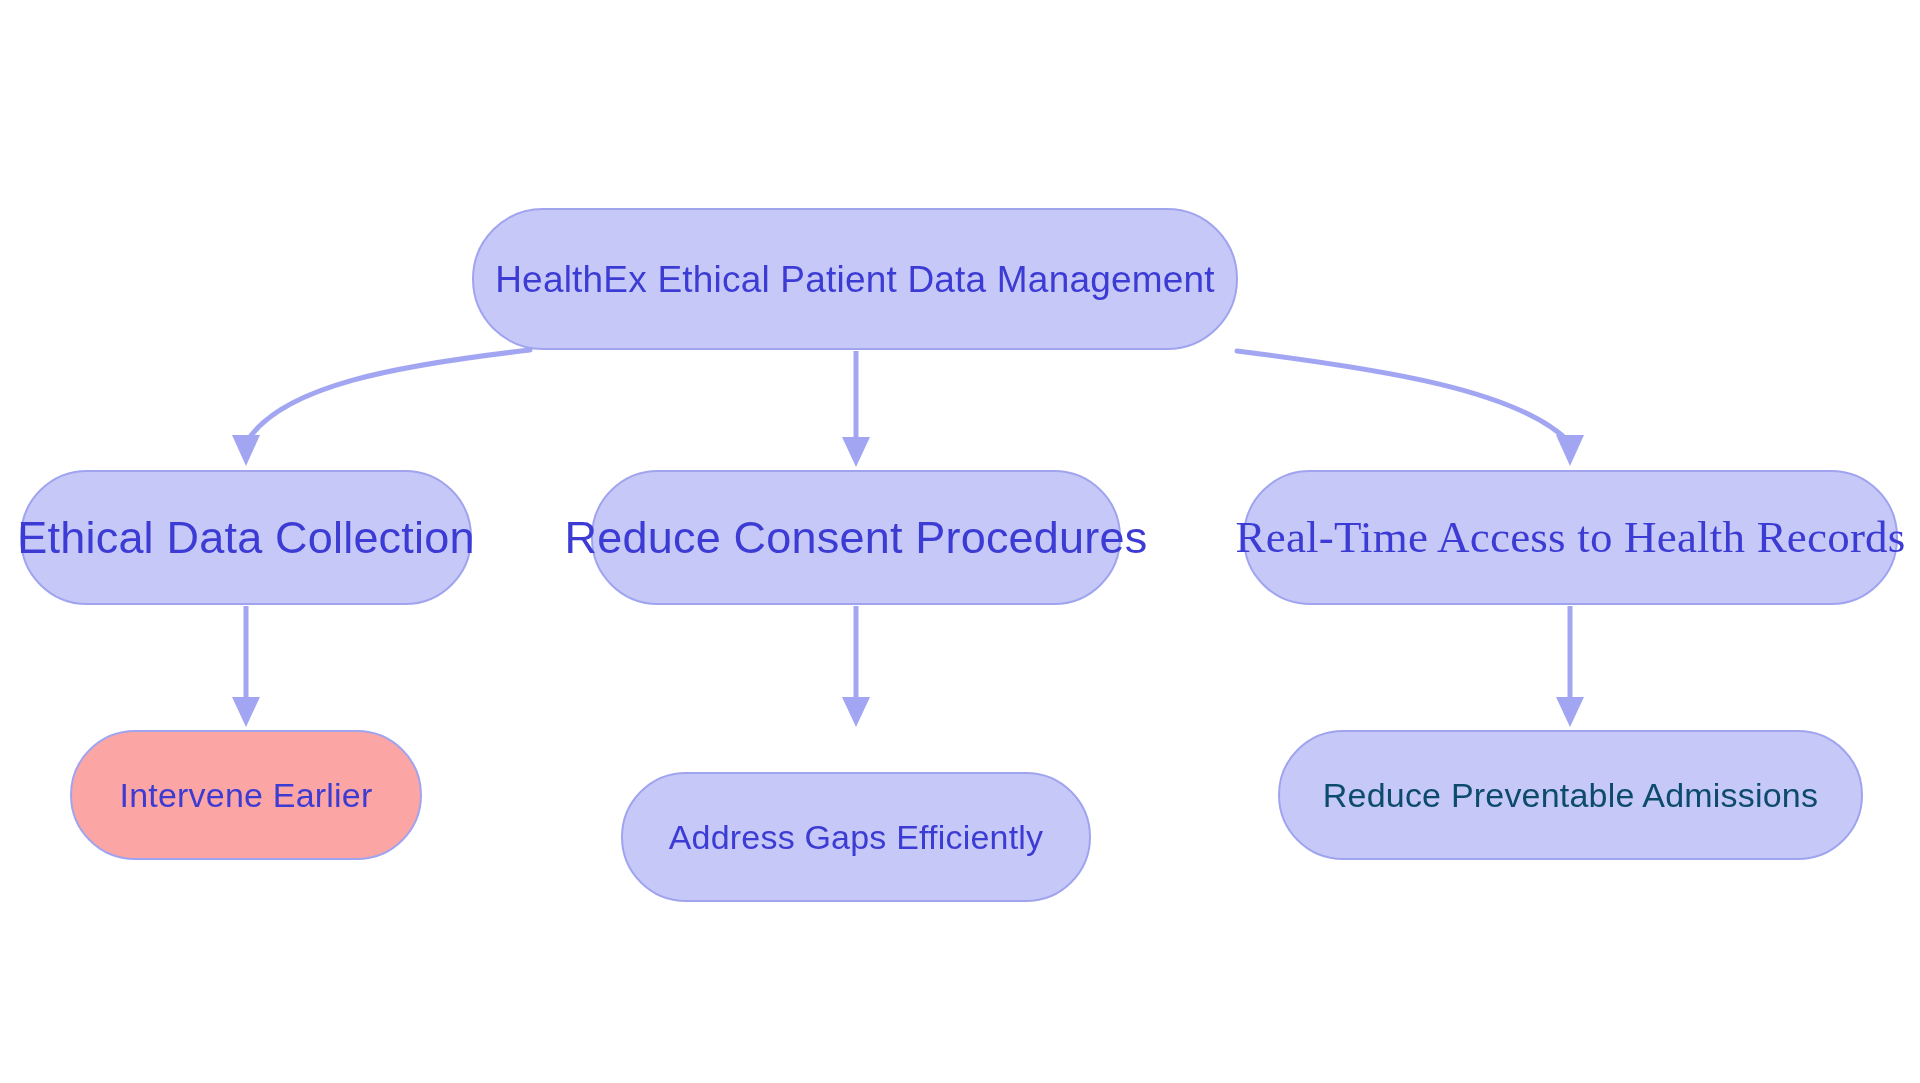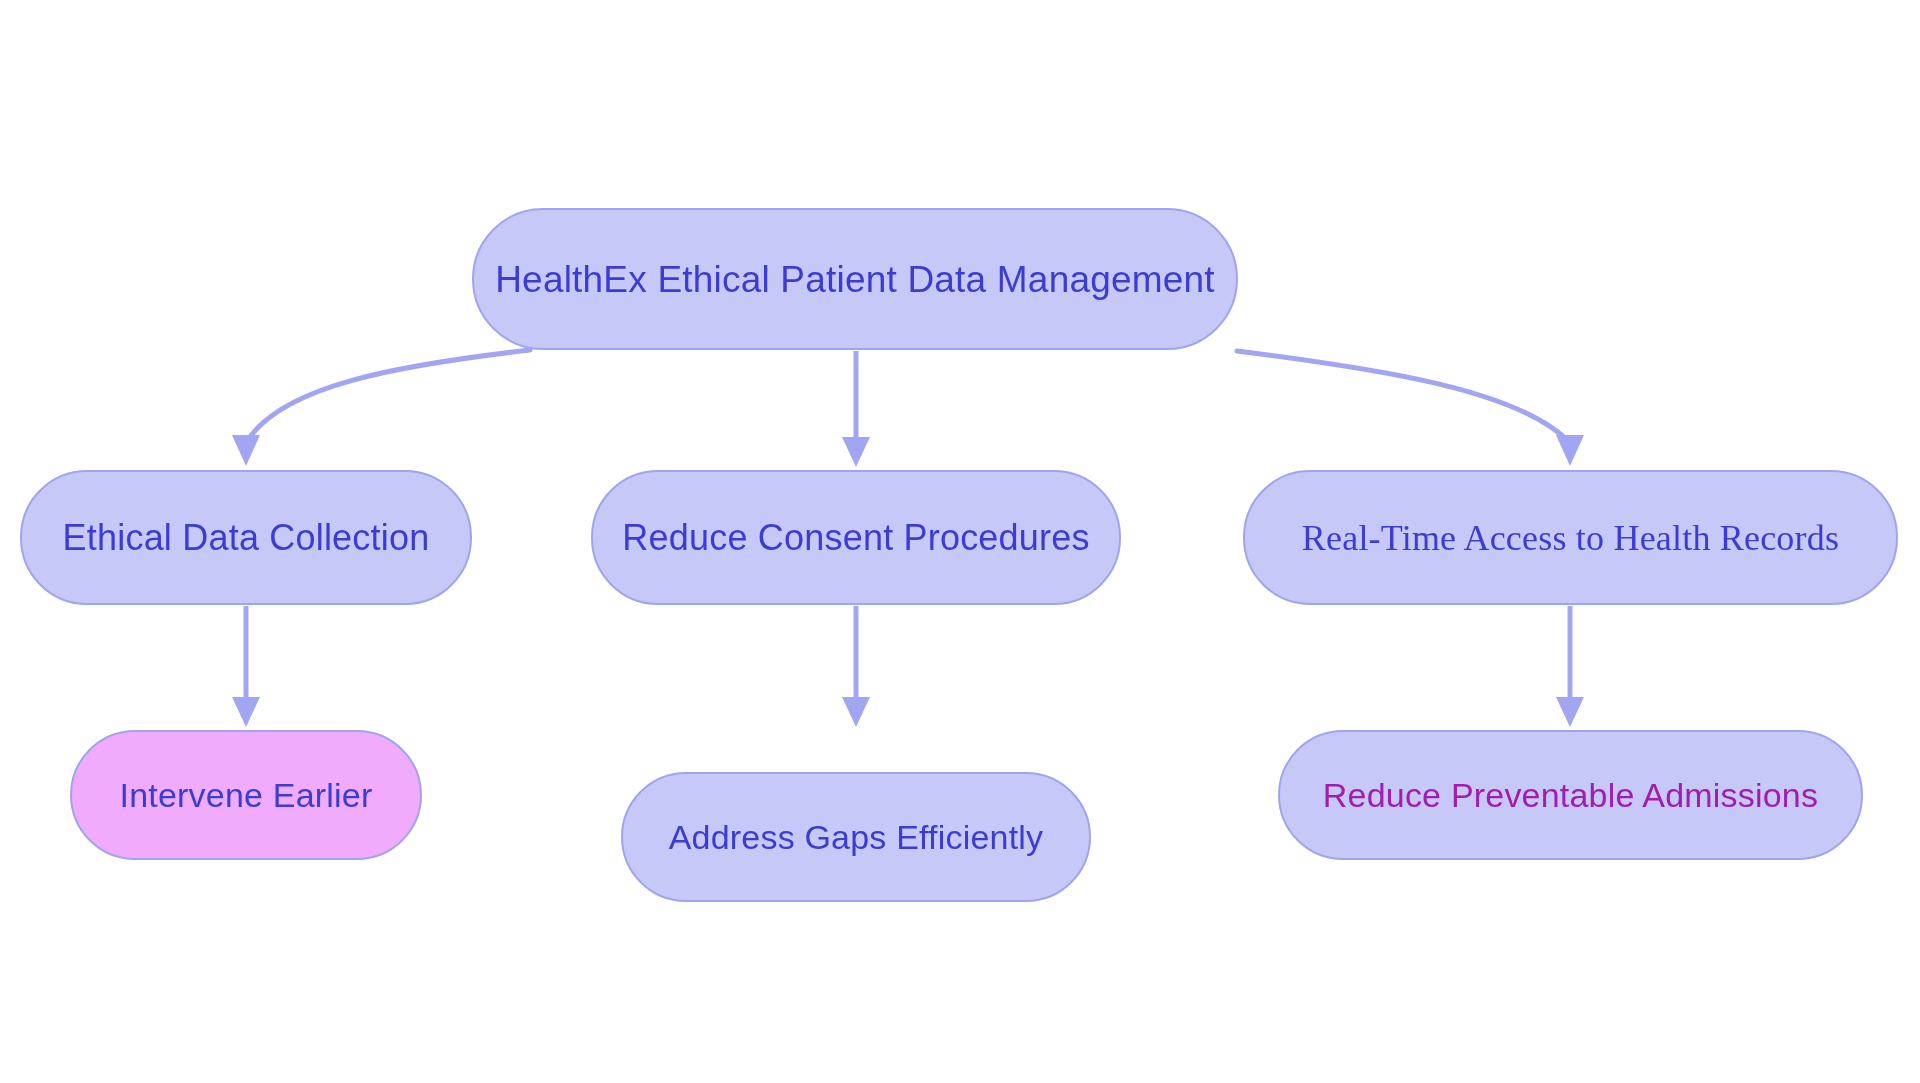--- a/index.html
+++ b/index.html
@@ -71,21 +71,21 @@
     border-radius: 67px;
   }
   #node-real-time-access {
     left: 1243px;
     top: 470px;
     width: 655px;
     height: 135px;
     border-radius: 67px;
     font-family: Liberation Serif, serif;
   }
-  .row-mid .node-label { font-size: 36px; }
+  .row-mid .node-label { font-size: 45px; }
 
   
   #node-intervene-earlier {
     left: 70px;
     top: 730px;
     width: 352px;
     height: 130px;
     border-radius: 65px;
   }
   #node-address-gaps {
@@ -151,25 +151,25 @@
   </div>
 
   <div class="node row-mid" id="node-secure-consent-procedures" style="background:#c6c9f8; border-color:#a0a4ef; color:#3c3bd4;">
     <span class="node-label">Reduce Consent Procedures</span>
   </div>
 
   <div class="node row-mid" id="node-real-time-access" style="background:#c6c9f8; border-color:#a0a4ef; color:#3c3bd4;">
     <span class="node-label">Real-Time Access to Health Records</span>
   </div>
 
-  <div class="node row-bot" id="node-intervene-earlier" style="background:#f0abfc; border-color:#a0a4ef; color:#3c3bd4;">
+  <div class="node row-bot" id="node-intervene-earlier" style="background:#fca5a5; border-color:#a0a4ef; color:#3c3bd4;">
     <span class="node-label">Intervene Earlier</span>
   </div>
 
   <div class="node row-bot" id="node-address-gaps" style="background:#c6c9f8; border-color:#a0a4ef; color:#3c3bd4;">
     <span class="node-label">Address Gaps Efficiently</span>
   </div>
 
-  <div class="node row-bot" id="node-reduce-admissions" style="background:#c6c9f8; border-color:#a0a4ef; color:#a21caf;">
+  <div class="node row-bot" id="node-reduce-admissions" style="background:#c6c9f8; border-color:#a0a4ef; color:#0c4a6e;">
     <span class="node-label">Reduce Preventable Admissions</span>
   </div>
 
 </div>
 
 </body></html>

